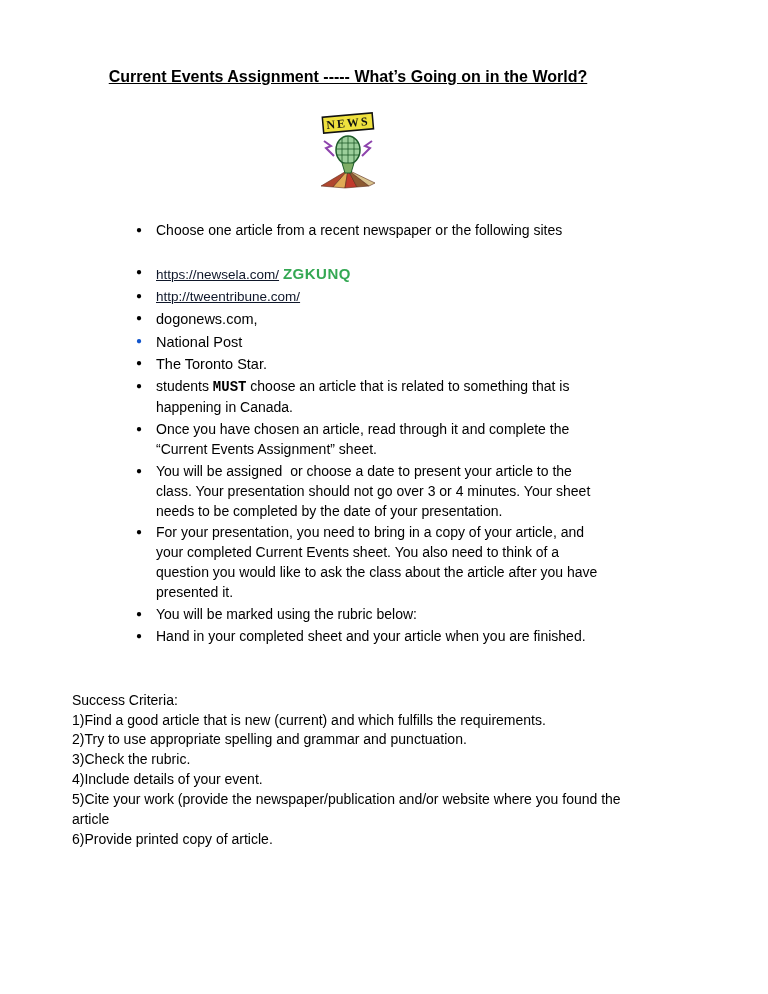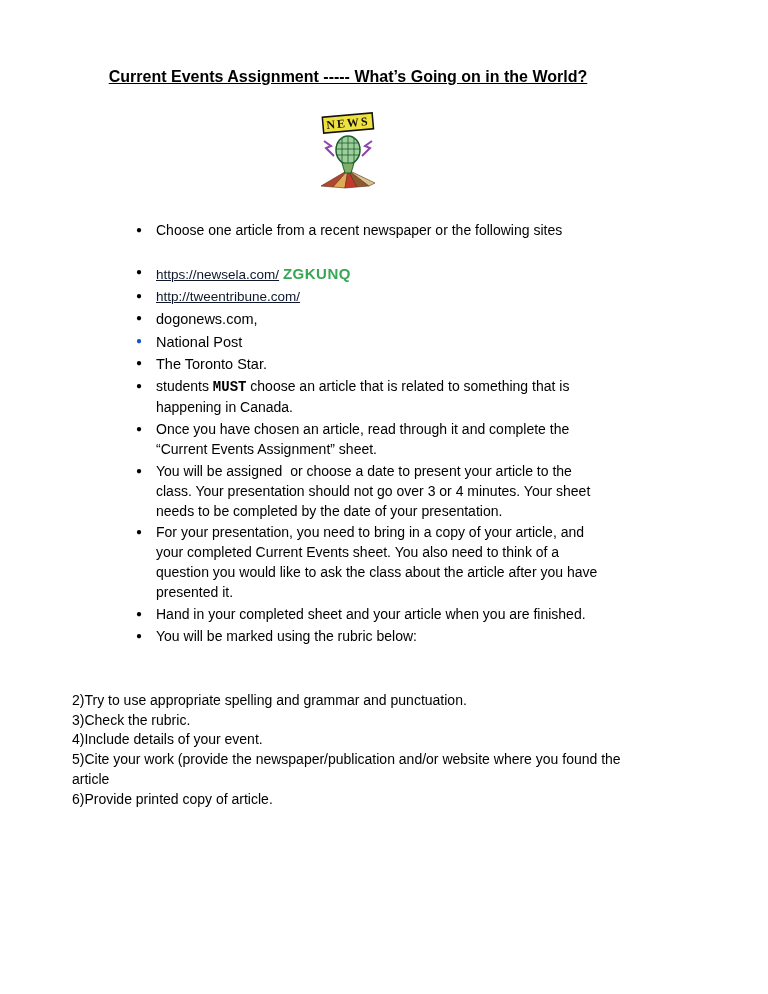--- a/index.html
+++ b/index.html
@@ -126,25 +126,27 @@
       <li class="gap-after"><span class="seg plain">Choose one article from a recent newspaper or the following sites</span></li>
       <li><a href="#" class="seg link">https://newsela.com/</a><span class="seg plain"> </span><span class="seg green-code">ZGKUNQ</span></li>
       <li><a href="#" class="seg link">http://tweentribune.com/</a></li>
       <li><span class="seg serif">dogonews.com,</span></li>
       <li style="--bullet-color: #1155cc;"><span class="seg serif">National Post</span></li>
       <li><span class="seg serif">The Toronto Star.</span></li>
       <li><span class="seg plain">students </span><span class="seg bold">MUST</span><span class="seg plain"> choose an article that is related to something that is happening in Canada.</span></li>
       <li><span class="seg plain">Once you have chosen an article, read through it and complete the “Current Events Assignment” sheet.</span></li>
       <li><span class="seg plain">You will be assigned  or choose a date to present your article to the class. Your presentation should not go over 3 or 4 minutes. Your sheet needs to be completed by the date of your presentation.</span></li>
       <li><span class="seg plain">For your presentation, you need to bring in a copy of your article, and your completed Current Events sheet. You also need to think of a question you would like to ask the class about the article after you have presented it.</span></li>
+      <li><span class="seg plain">You will be marked using the rubric below:</span></li>
       <li><span class="seg plain">Hand in your completed sheet and your article when you are finished.</span></li>
-      <li><span class="seg plain">You will be marked using the rubric below:</span></li>
     </ul>
 
   <div class="success">
+      <div class="success-line">Success Criteria:</div>
+      <div class="success-line">1)Find a good article that is new (current) and which fulfills the requirements.</div>
       <div class="success-line">2)Try to use appropriate spelling and grammar and punctuation.</div>
       <div class="success-line">3)Check the rubric.</div>
       <div class="success-line">4)Include details of your event.</div>
       <div class="success-line">5)Cite your work (provide the newspaper/publication and/or website where you found the article</div>
       <div class="success-line">6)Provide printed copy of article.</div>
     </div>
 
 </div>
 
 </body></html>

